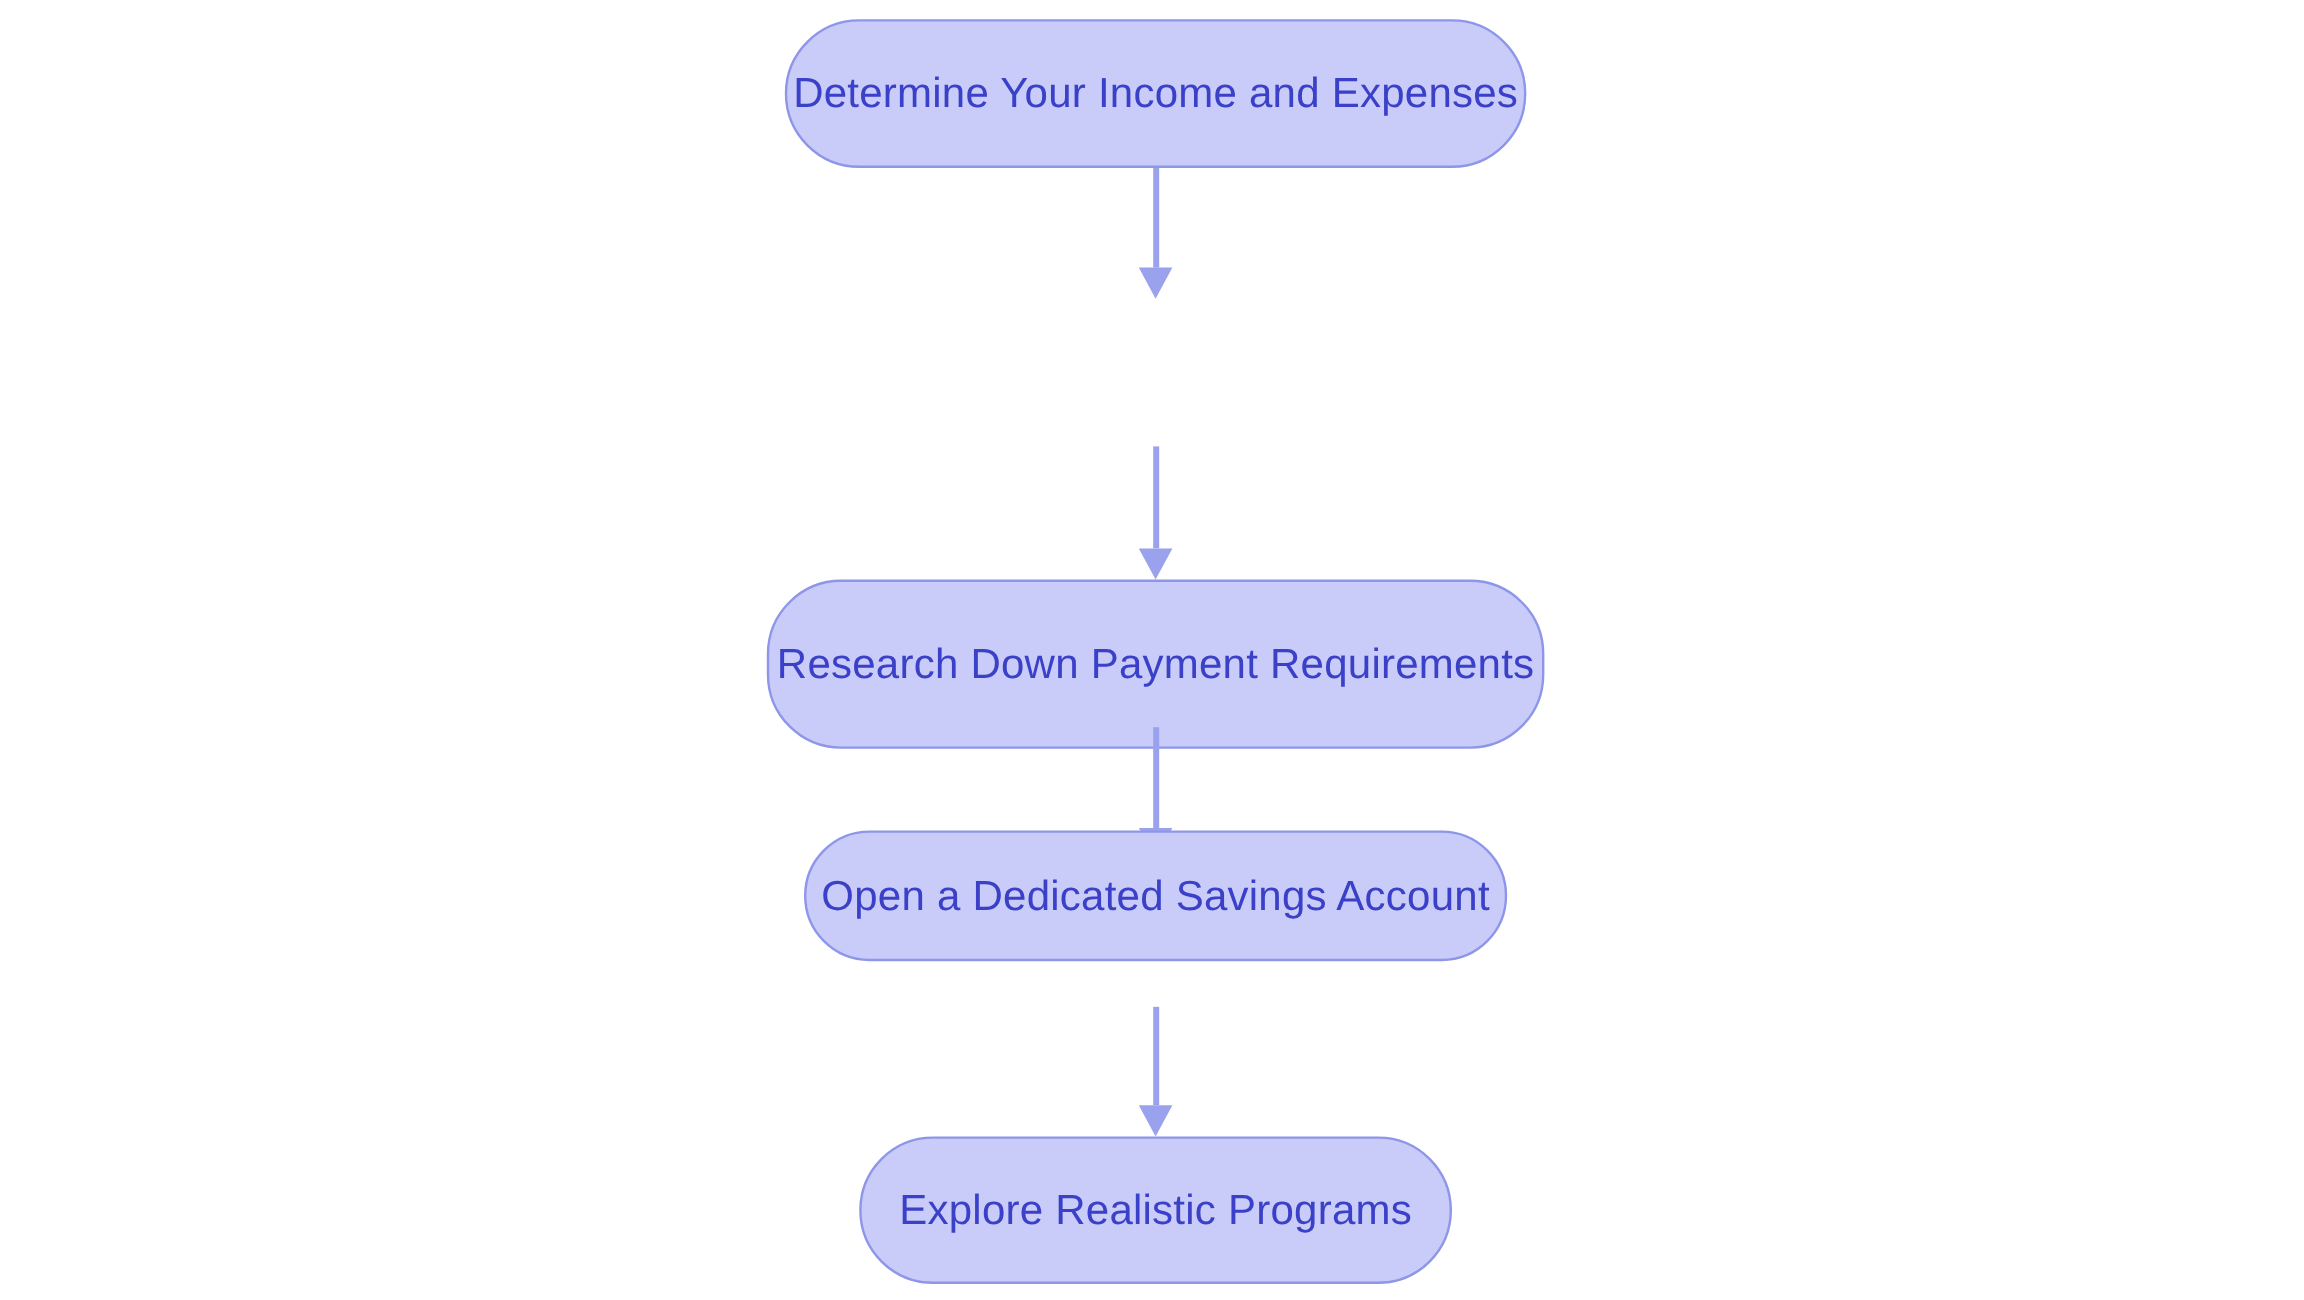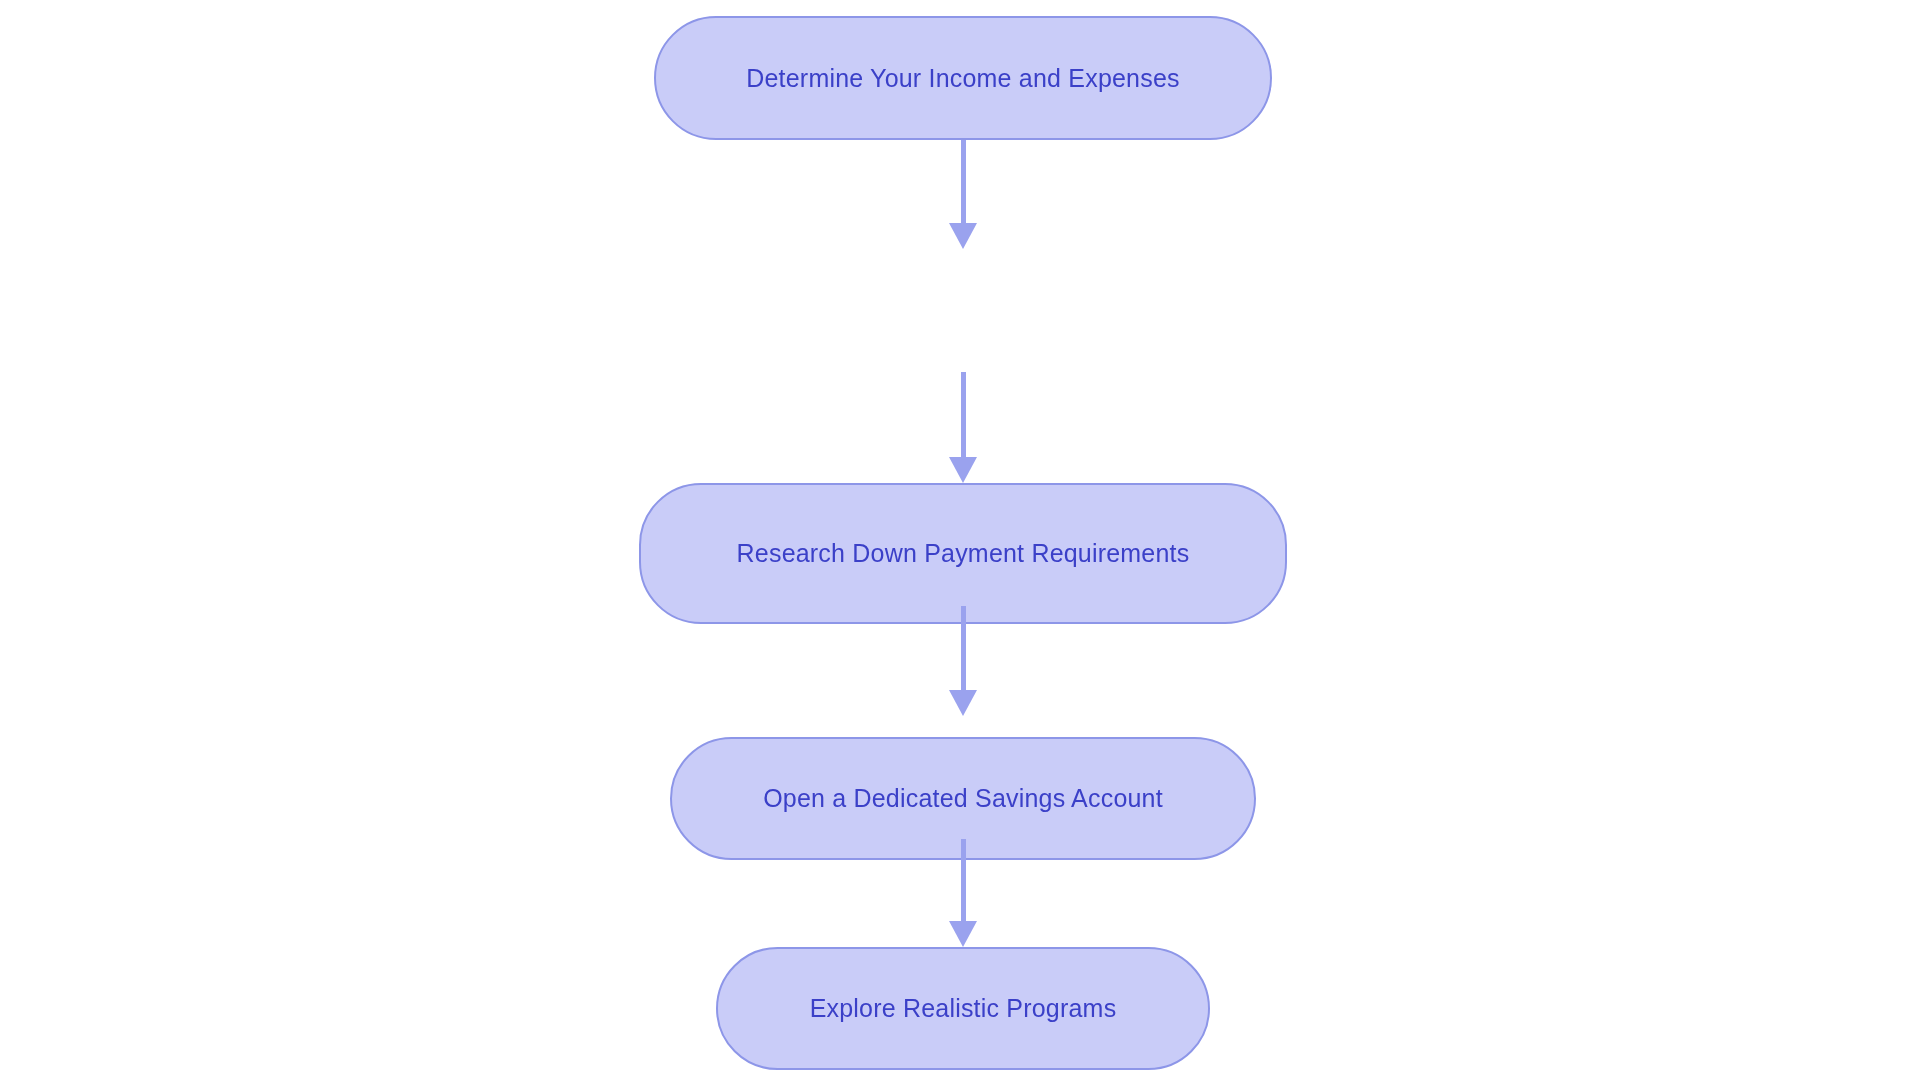--- a/index.html
+++ b/index.html
@@ -18,21 +18,21 @@
   .node {
     position: absolute;
     box-sizing: border-box;
     background: var(--node-fill, #c9ccf8);
     border: 2px solid var(--node-border, #8d96e8);
     border-radius: 62px;
     display: flex;
     align-items: center;
     justify-content: center;
     color: var(--node-text, #3b40c8);
-    font-size: 25px;
+    font-size: 35px;
     letter-spacing: 0.2px;
     white-space: nowrap;
   }
   .connector {
     position: absolute;
     left: 948px;
     width: 30px;
     display: flex;
     flex-direction: column;
     align-items: center;
@@ -72,21 +72,21 @@
 
   <div class="node" style="left:639px; top:483px; width:648px; height:141px;">
     <span>Research Down Payment Requirements</span>
   </div>
 
   <div class="connector" style="top:606px; height:110px;">
     <span class="shaft"></span>
     <span class="head"></span>
   </div>
 
-  <div class="node" style="left:670px; top:737px; width:586px; height:123px;">
+  <div class="node" style="left:670px; top:692px; width:586px; height:109px;">
     <span>Open a Dedicated Savings Account</span>
   </div>
 
   <div class="connector" style="top:839px; height:108px;">
     <span class="shaft"></span>
     <span class="head"></span>
   </div>
 
   <div class="node" style="left:716px; top:947px; width:494px; height:123px;">
     <span>Explore Realistic Programs</span>

